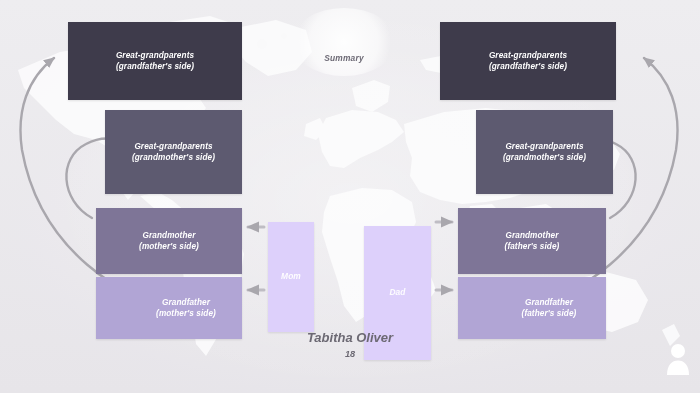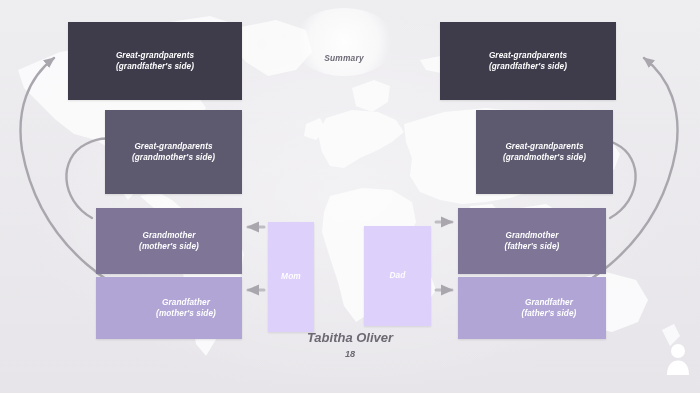--- a/index.html
+++ b/index.html
@@ -70,21 +70,21 @@
   .tone-light   { background: #b1a5d5; padding-left: 36px; }
   .tone-lightest{ background: #ddd0fb; }
 
   
   #ggp-gf-m  { left: 68px;  top: 6px;   width: 174px; height: 78px; }
   #ggp-gm-m  { left: 105px; top: 94px;  width: 137px; height: 84px; }
   #gm-m      { left: 96px;  top: 192px; width: 146px; height: 66px; }
   #gf-m      { left: 96px;  top: 261px; width: 146px; height: 62px; }
 
   #mom       { left: 268px; top: 206px; width: 46px; height: 110px; align-items: center; }
-  #dad       { left: 364px; top: 210px; width: 67px; height: 100px; }
+  #dad       { left: 364px; top: 210px; width: 67px; height: 134px; }
 
   #ggp-gf-f  { left: 440px; top: 6px;   width: 176px; height: 78px; }
   #ggp-gm-f  { left: 476px; top: 94px;  width: 137px; height: 84px; }
   #gm-f      { left: 458px; top: 192px; width: 148px; height: 66px; }
   #gf-f      { left: 458px; top: 261px; width: 148px; height: 62px; }
 
   #mom .lines, #dad .lines { font-size: 8.4px; color: #ffffff; opacity: 0.95; }
 
   
   #summary-halo {

